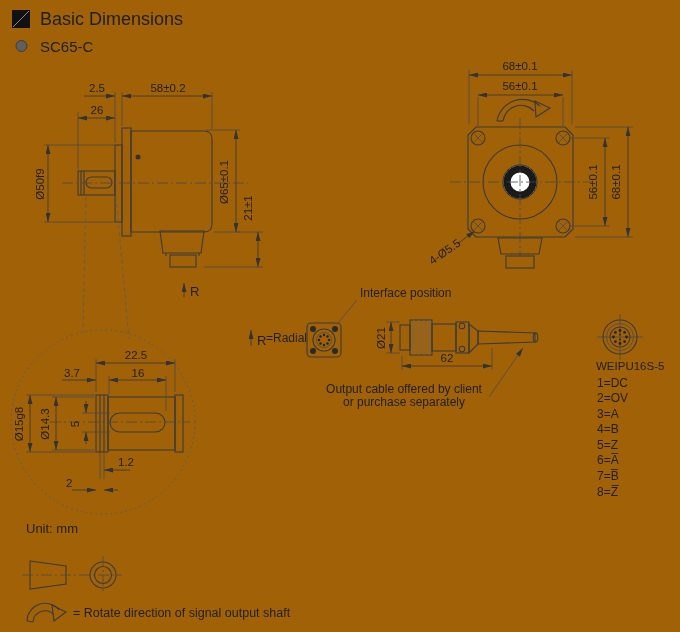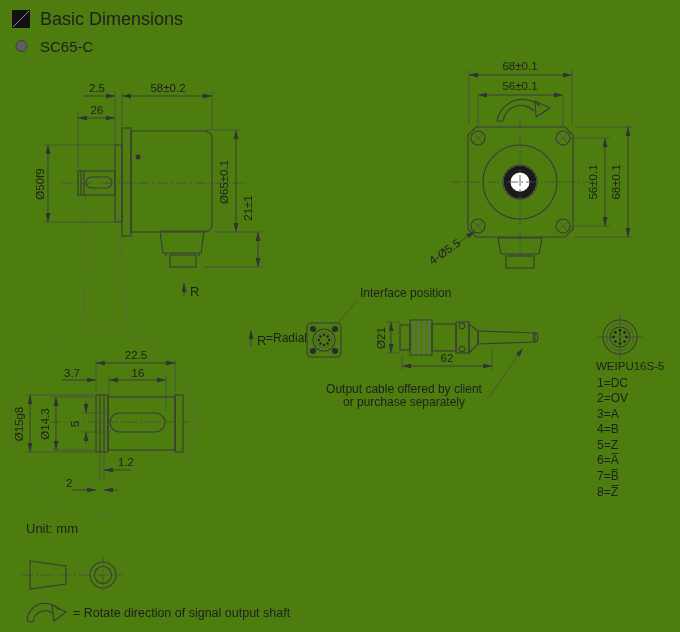--- a/index.html
+++ b/index.html
@@ -1,17 +1,17 @@
 <!DOCTYPE html>
 <html><head>
 <meta charset="utf-8">
 <style>
   html,body{margin:0;padding:0;background:#ffffff;}
   .page{
-    position:relative;width:680px;height:632px;background:#4d7c0f;
+    position:relative;width:680px;height:632px;background:#a16207;
     font-family:"Liberation Sans","DejaVu Sans",sans-serif;overflow:hidden;
   }
   svg text{
     font-family:"Liberation Sans","DejaVu Sans",sans-serif;
     fill:#1f1f1f;
   }
   .t-dim{font-size:11.5px;}
   .t-note{font-size:12px;}
   .t-title{font-size:18px;}
   .t-model{font-size:15px;}

